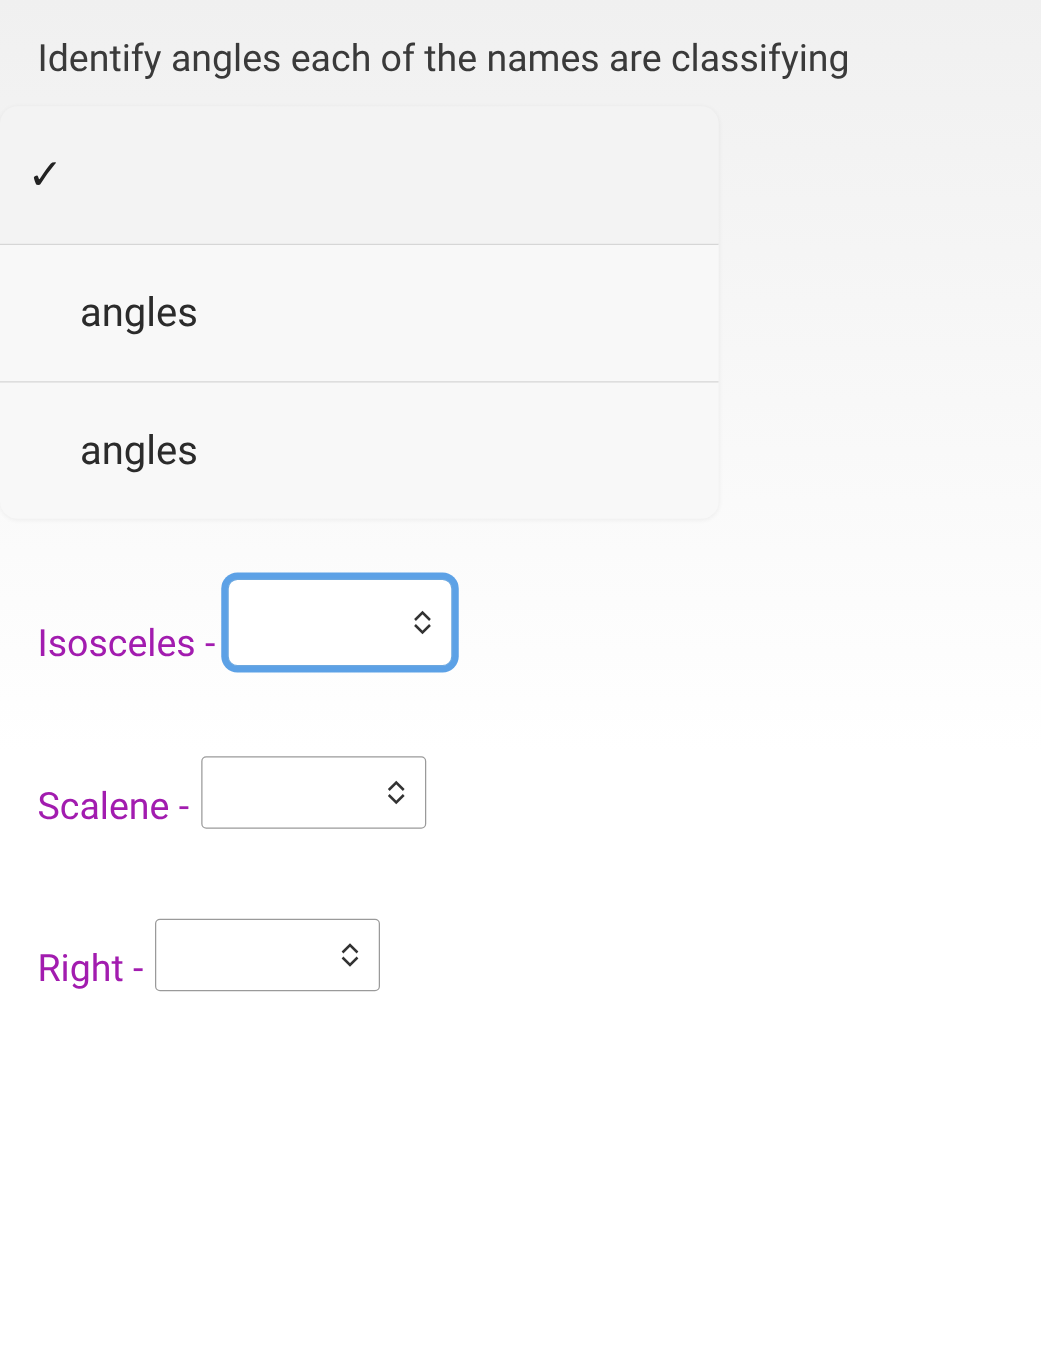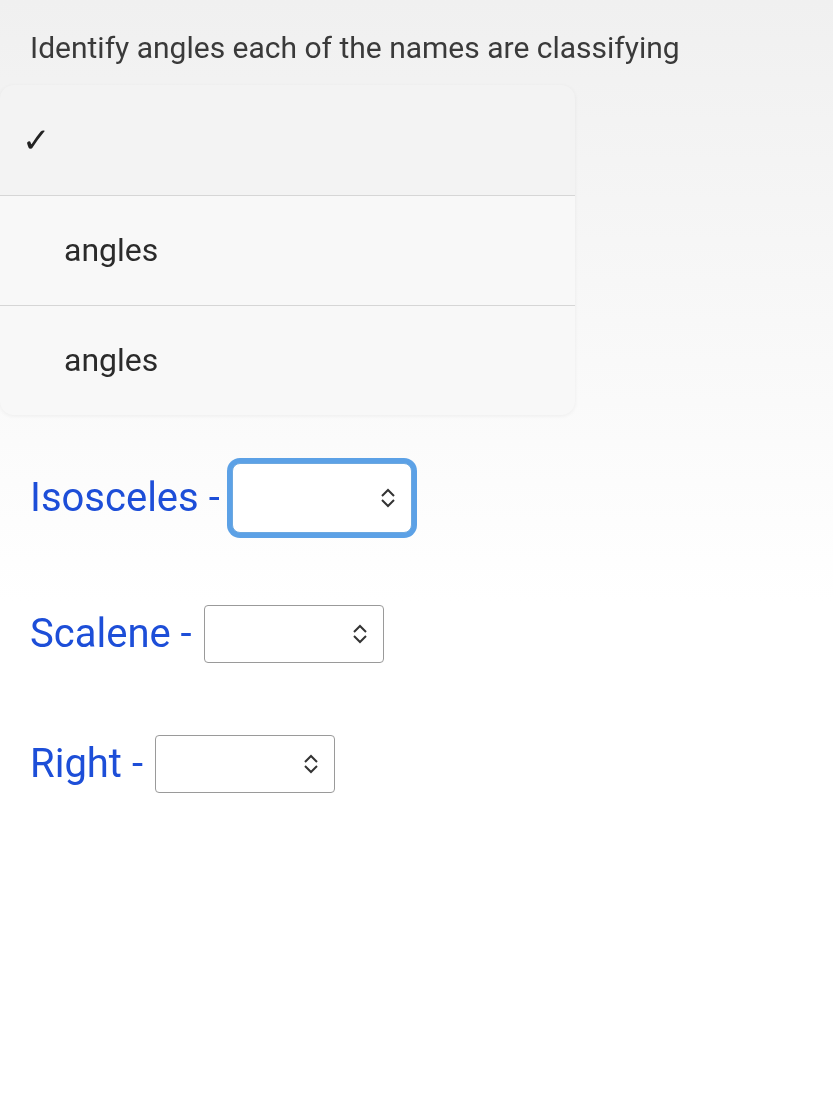--- a/index.html
+++ b/index.html
@@ -51,24 +51,24 @@
     .check-icon {
       font-size: 34px;
       color: #222;
       font-weight: 400;
     }
     .items {
       padding: 48px 30px 0 30px;
     }
     .item-row {
       display: flex;
-      align-items: center;
+      align-items: flex-end;
       margin-bottom: 72px;
-      font-size: 40px;
-      color: #1d4ed8;
+      font-size: 30px;
+      color: #a21caf;
     }
     .item-label {
       white-space: pre;
     }
     .select-box {
       position: relative;
       display: inline-flex;
       align-items: center;
       justify-content: flex-end;
       height: 58px;

